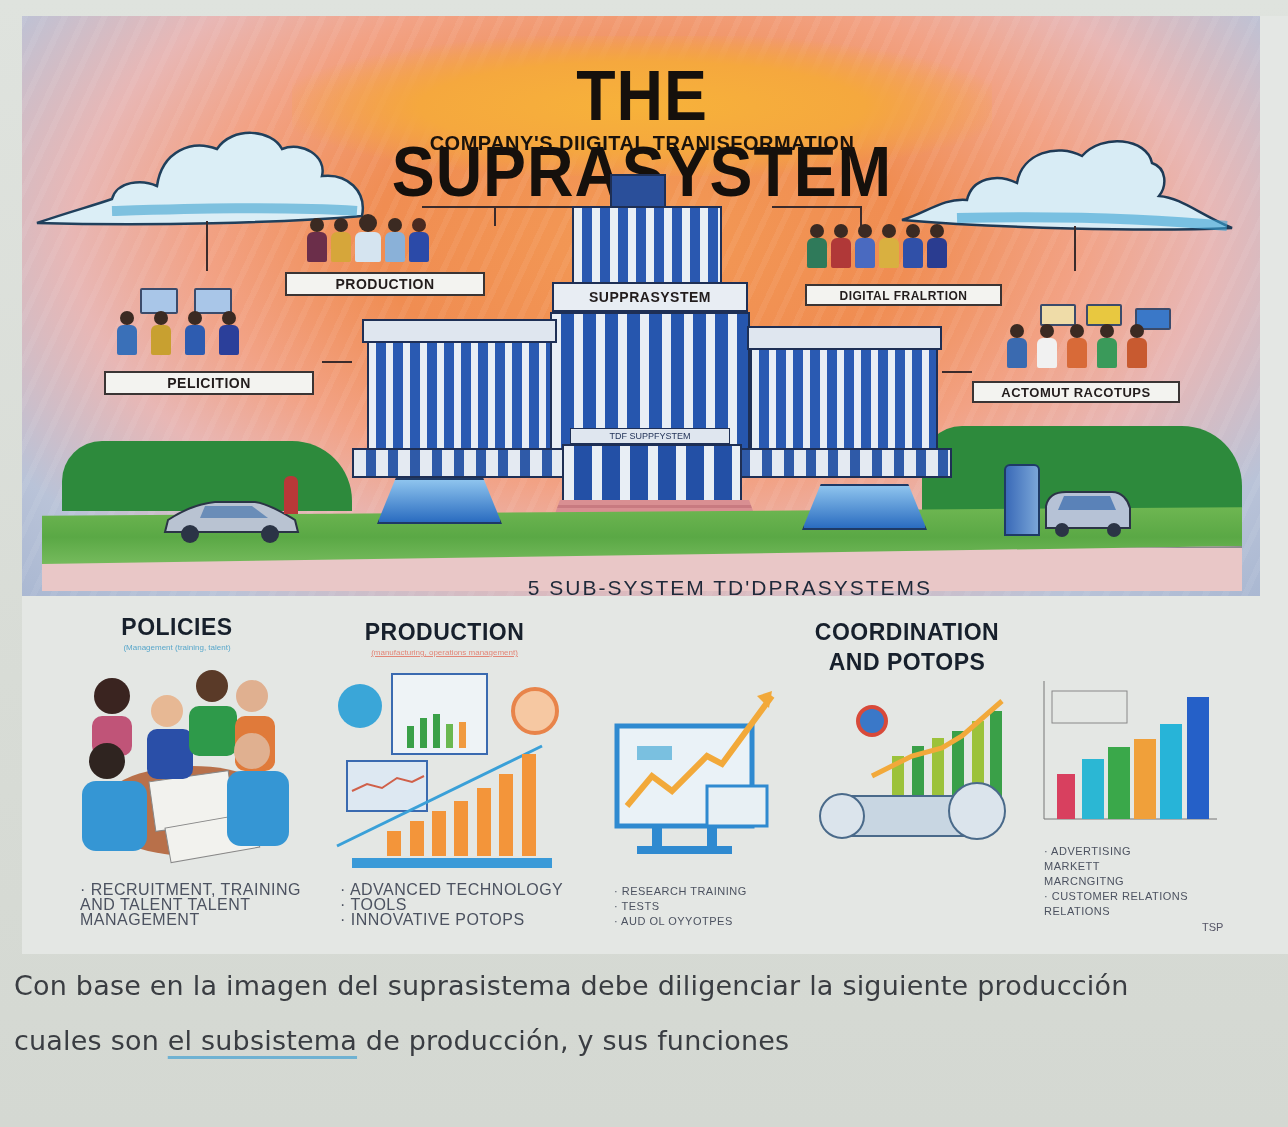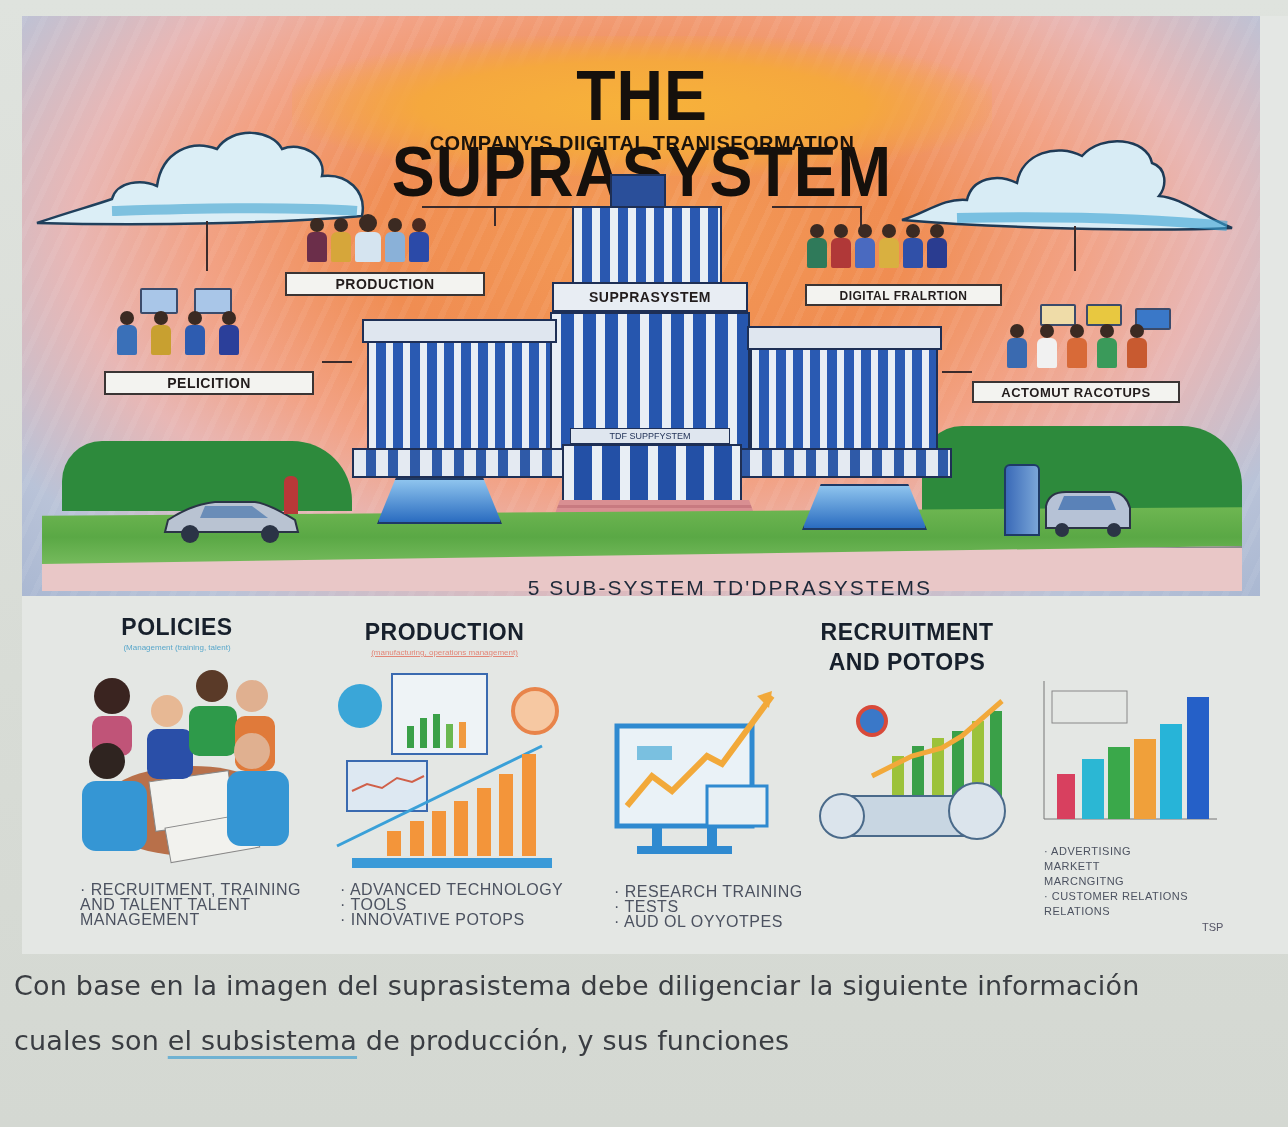--- a/index.html
+++ b/index.html
@@ -305,21 +305,21 @@
 
   <div class="sub-col" style="left:70px;width:170px;">
     <div class="name">POLICIES</div>
     <div class="caption">(Management (training, talent)</div>
   </div>
   <div class="sub-col" style="left:335px;width:175px;top:601px;">
     <div class="name">PRODUCTION</div>
     <div class="caption red">(manufacturing, operations management)</div>
   </div>
   <div class="sub-col" style="left:790px;width:190px;top:601px;">
-    <div class="name">RECRUITMENT</div>
+    <div class="name">COORDINATION</div>
     <div class="name">AND POTOPS</div>
   </div>
 
   <div class="illus" style="left:45px;top:645px;width:230px;height:210px;">
     <svg width="230" height="210" viewBox="0 0 230 210">
       <ellipse cx="125" cy="150" rx="95" ry="45" fill="#b8704a"></ellipse>
       <rect x="85" y="115" width="80" height="50" fill="#f2f2ee" stroke="#888" transform="rotate(-8 125 140)"></rect>
       <rect x="100" y="160" width="90" height="35" fill="#f2f2ee" stroke="#888" transform="rotate(-10 140 175)"></rect>
       <circle cx="45" cy="35" r="18" fill="#3a2420"></circle>
         <rect x="25" y="55" width="40" height="40" rx="10" fill="#c05478"></rect>
@@ -406,29 +406,29 @@
   <div class="functions" style="left:58px;top:866px;">
     <div>· RECRUITMENT, TRAINING</div>
     <div>AND TALENT TALENT</div>
     <div>MANAGEMENT</div>
   </div>
   <div class="functions" style="left:318px;top:866px;">
     <div>· ADVANCED TECHNOLOGY</div>
     <div>· TOOLS</div>
     <div>· INNOVATIVE POTOPS</div>
   </div>
-  <div class="functions" style="left:592px;top:868px;font-size:16px;">
+  <div class="functions" style="left:592px;top:868px;font-size:11px;">
     <div>· RESEARCH TRAINING</div>
     <div>· TESTS</div>
     <div>· AUD OL OYYOTPES</div>
   </div>
   <div class="functions" style="left:1022px;top:828px;font-size:11px;">
     <div>· ADVERTISING</div>
     <div>MARKETT</div>
     <div>MARCNGITNG</div>
     <div>· CUSTOMER RELATIONS</div>
     <div>RELATIONS</div>
   </div>
   <div class="signature">TSP</div>
 </div>
 
-<div class="prompt" style="top:970px;">Con base en la imagen del suprasistema debe diligenciar la siguiente información</div>
+<div class="prompt" style="top:970px;">Con base en la imagen del suprasistema debe diligenciar la siguiente producción</div>
 <div class="prompt" style="top:1025px;"><span>cuales son </span><span class="underlined">el  subsistema</span><span> de producción, y sus funciones</span></div>
 
 </body></html>

